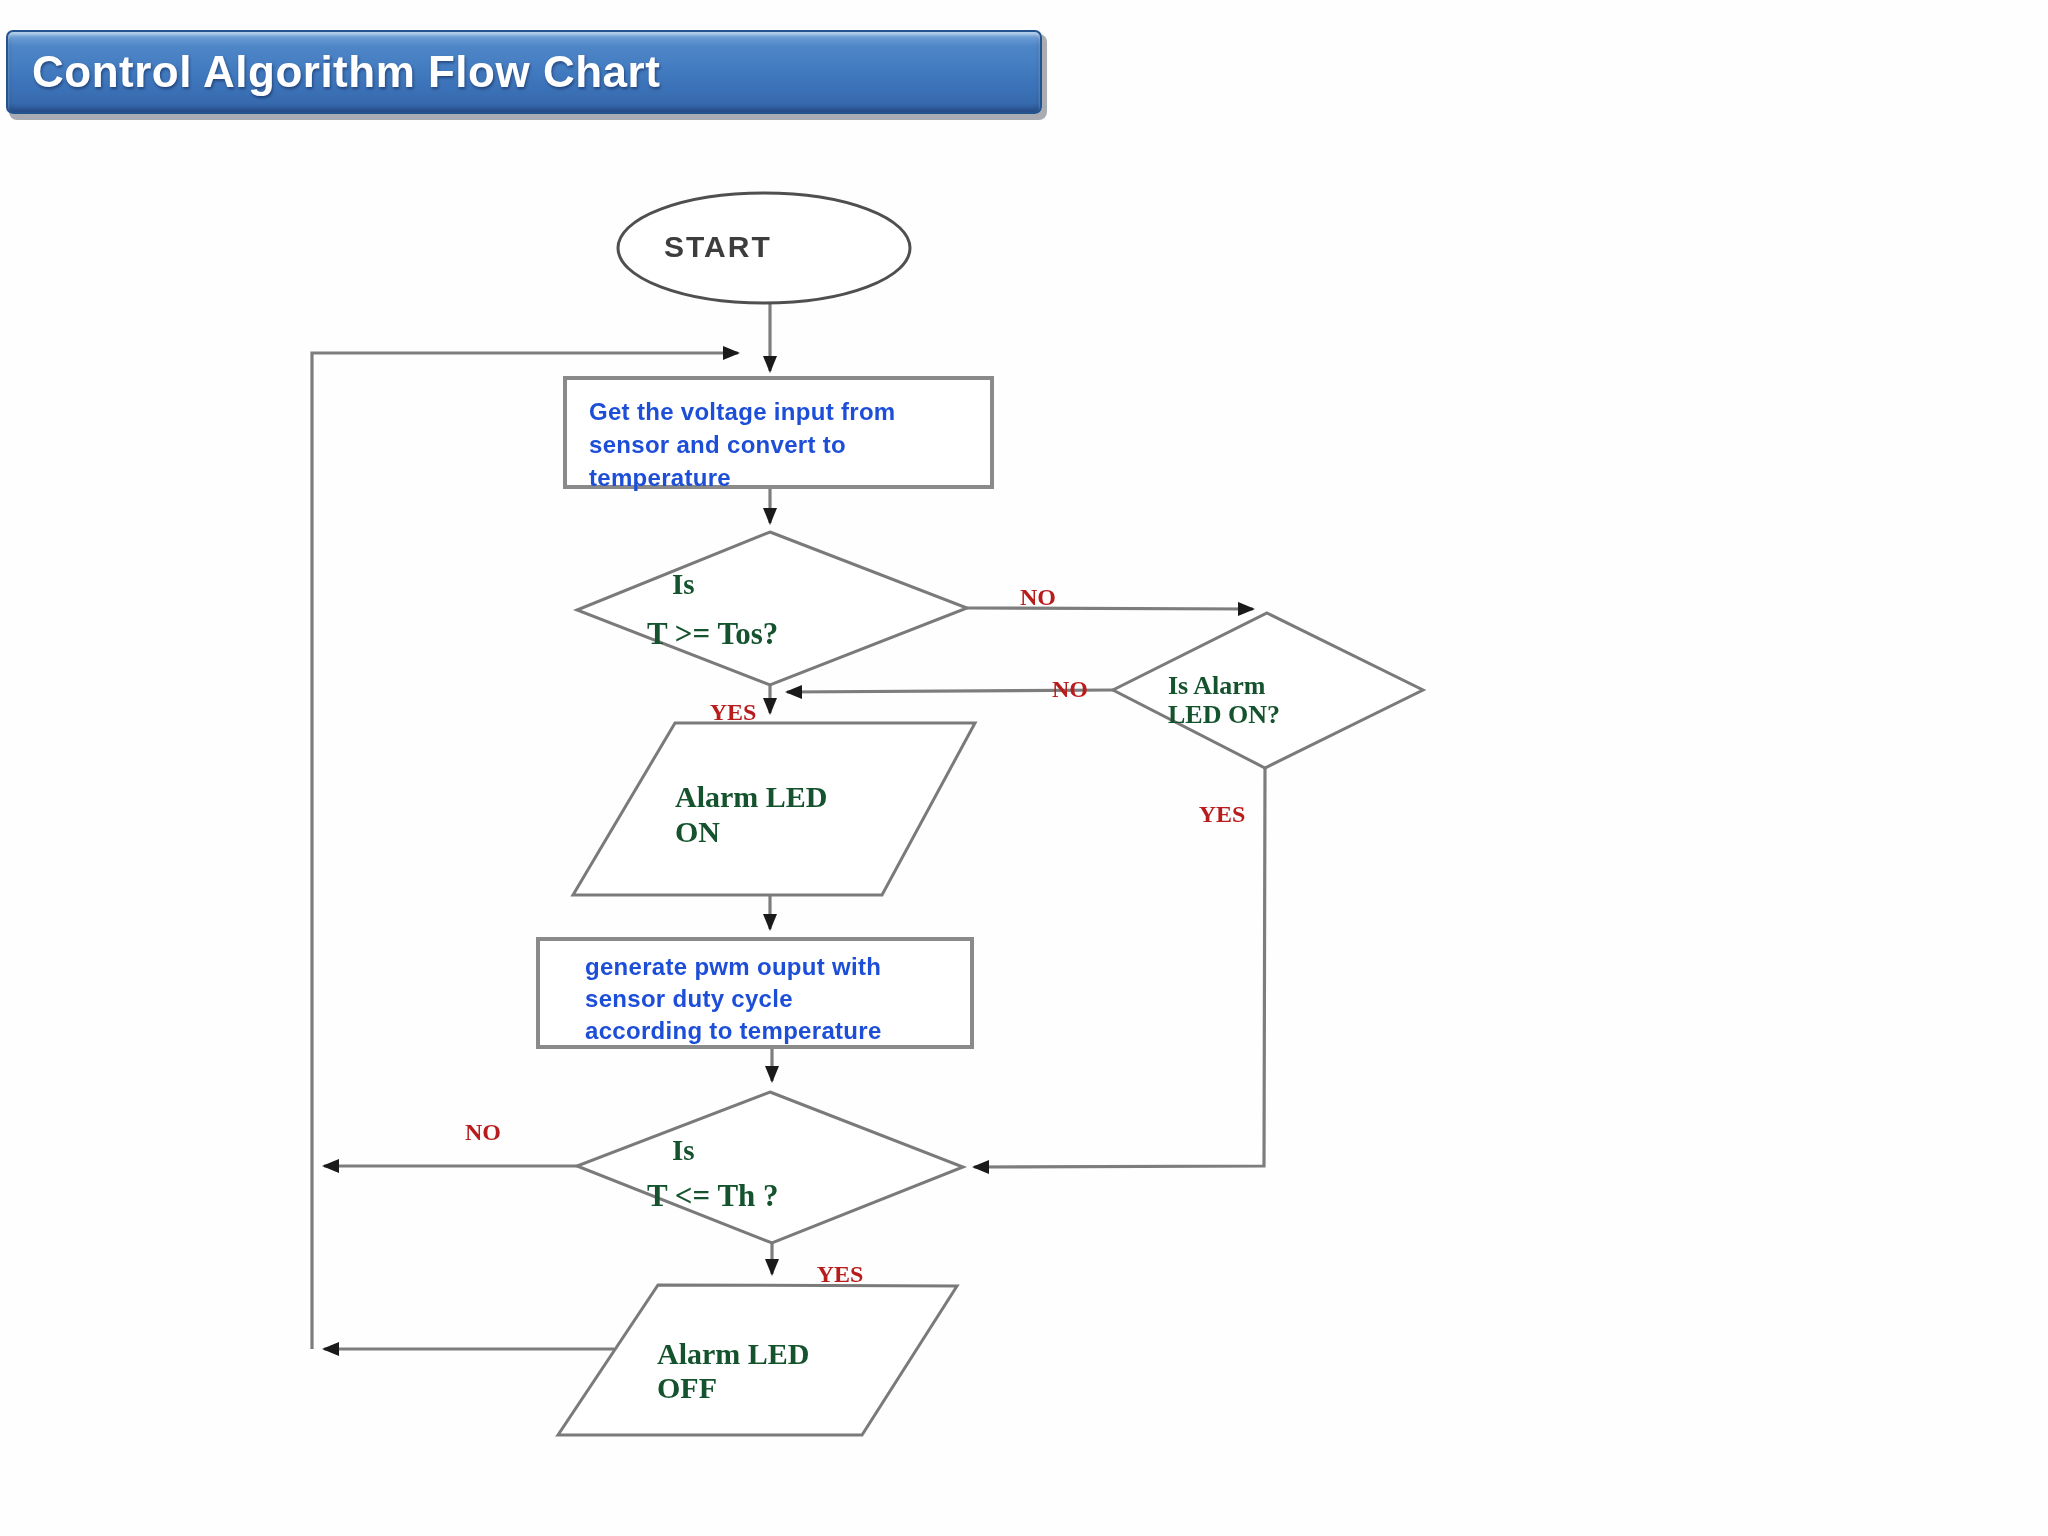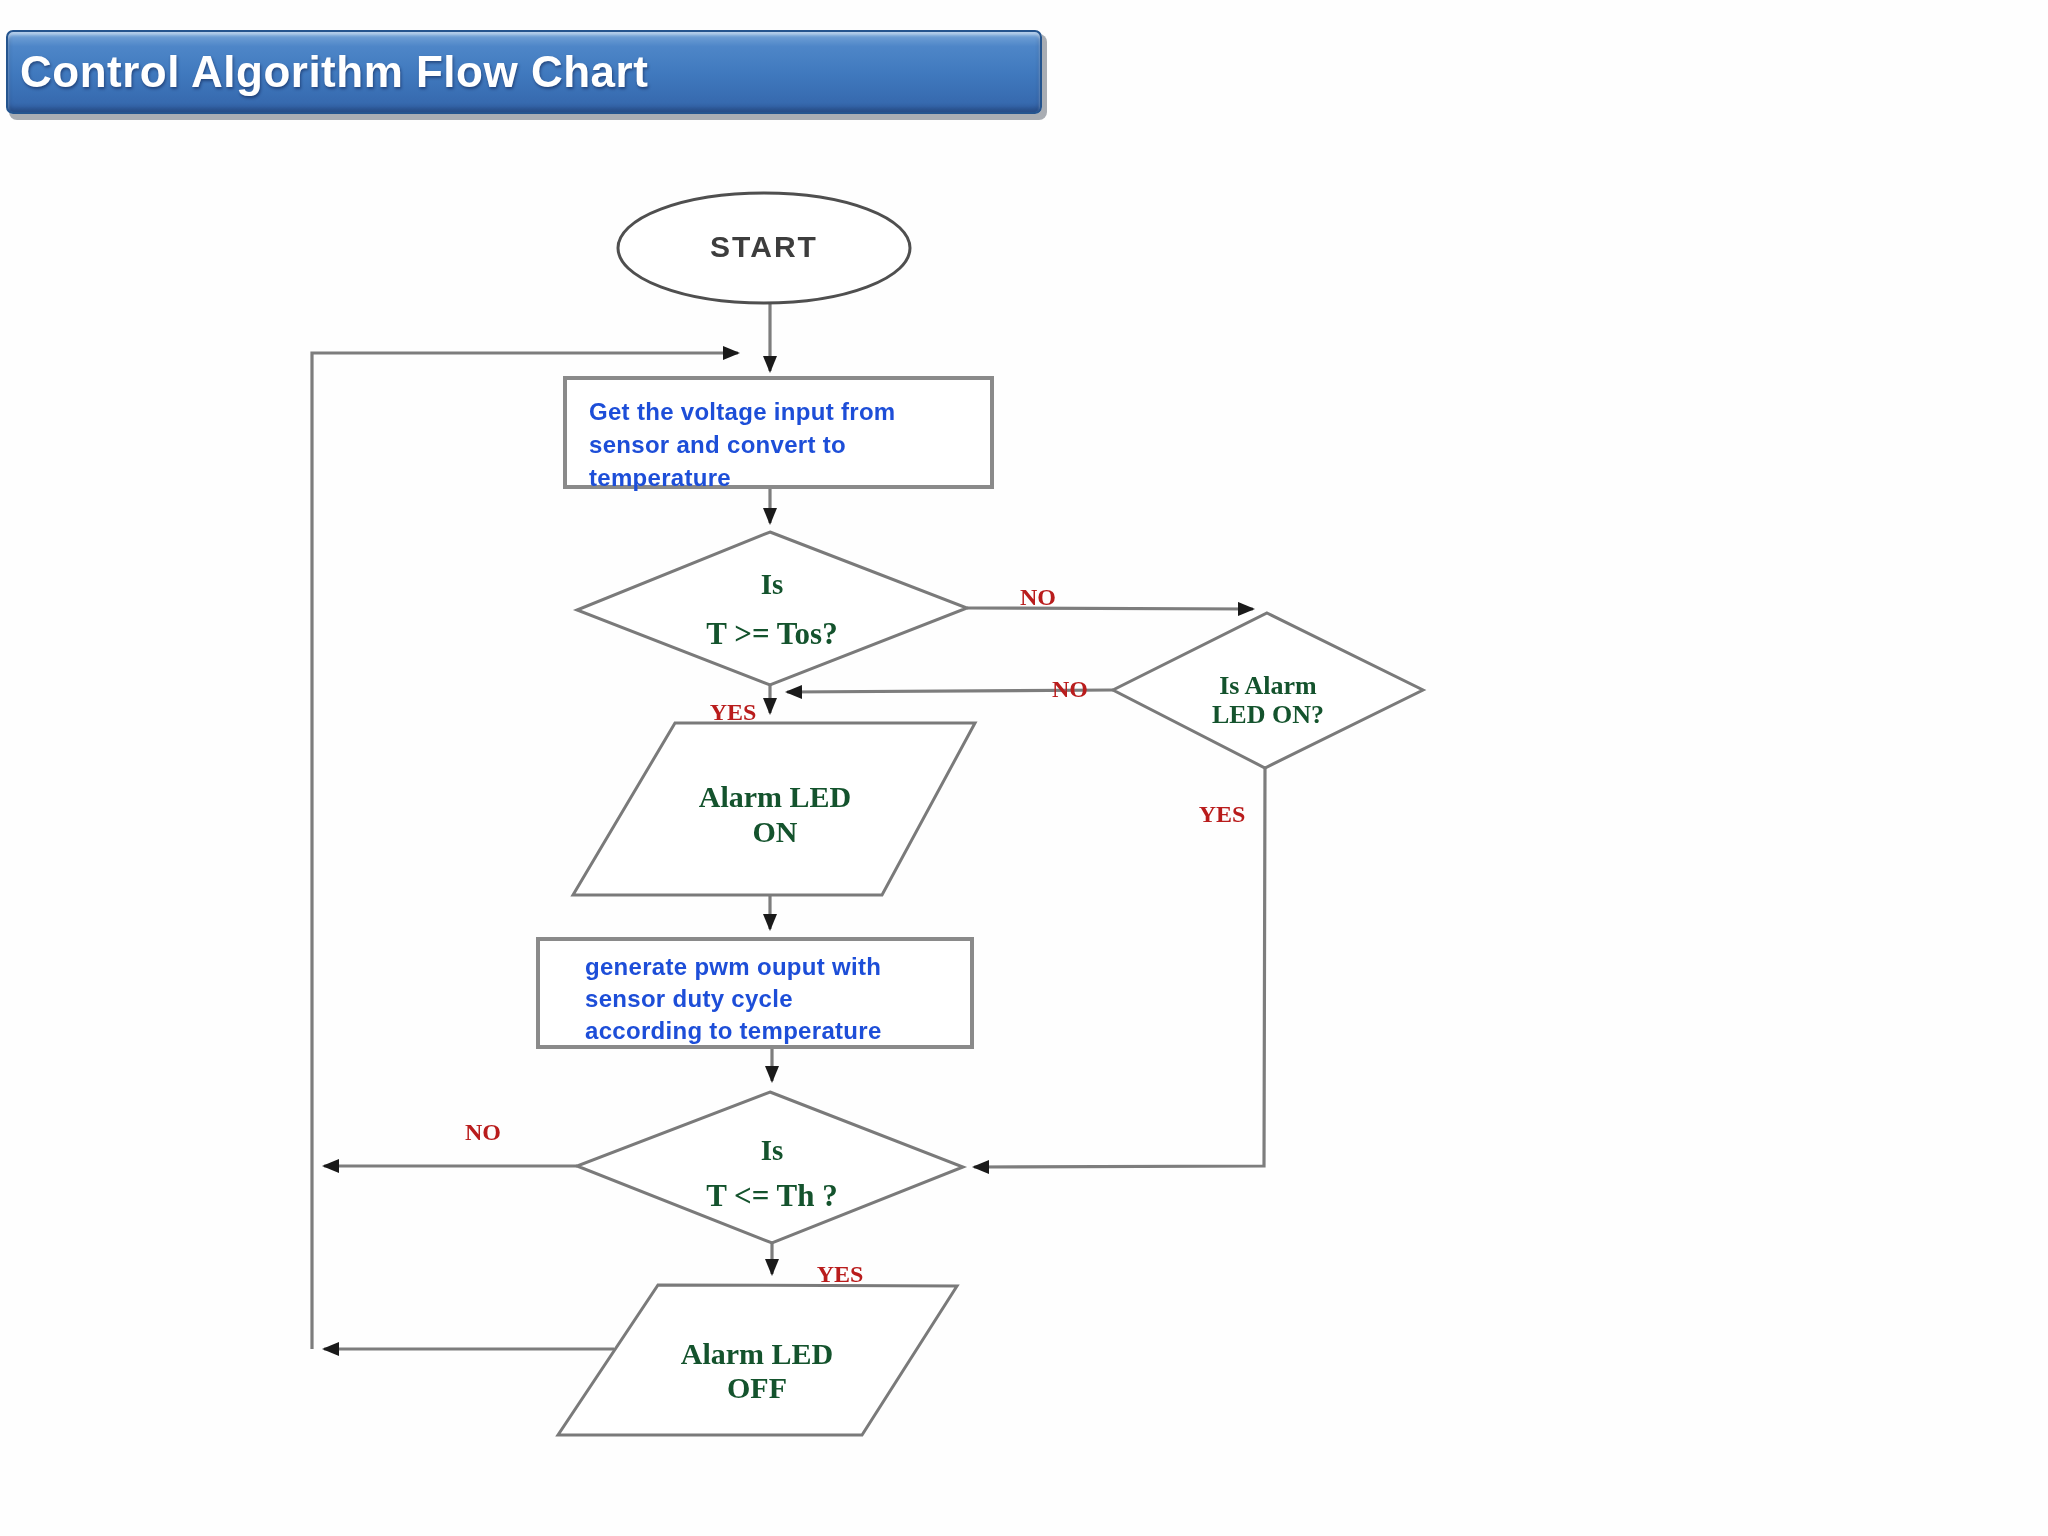--- a/index.html
+++ b/index.html
@@ -16,35 +16,35 @@
     border-radius:7px;
     background:linear-gradient(180deg,#7aa8da 0%,#4e86c8 18%,#3f78bd 55%,#3465aa 100%);
     border:2px solid #24548e;
     box-shadow:4px 5px 0 1px #a9adb3,
                inset 0 3px 3px rgba(255,255,255,.45),
                inset 0 -4px 5px rgba(0,10,40,.28);
     display:flex;align-items:center;
   }
   .banner-title{
     color:#ffffff;font-size:44px;font-weight:700;
-    padding-left:12px;letter-spacing:.5px;
+    padding-left:24px;letter-spacing:.5px;
     text-shadow:1px 2px 3px rgba(0,10,50,.45);
     white-space:nowrap;
   }
   
   svg.flow{position:absolute;left:0;top:0;}
   .edge{stroke:#7d7d7d;stroke-width:3.2;fill:none;}
   .shape{fill:#ffffff;}
   .shape.rect{stroke:#8a8a8a;stroke-width:4;}
   .shape.diamond{stroke:#7a7a7a;stroke-width:3;}
   .shape.para{stroke:#7a7a7a;stroke-width:3;}
   .shape.oval{stroke:#4f4f4f;stroke-width:3;}
   
   .lbl{position:absolute;color:#424242;}
-  .center{text-align:center;}
+  .center{text-align:left;}
   .sans-bold{font-family:"Liberation Sans",sans-serif;font-weight:700;}
   .serif-bold{font-family:"Liberation Serif","DejaVu Serif",serif;font-weight:700;color:#14532d;}
   .boxtext{font-size:24px;line-height:33px;letter-spacing:.3px;color:#1d4ed8;}
   .edge-lbl{width:70px;font-size:24px;color:#b91c1c;text-align:center;
             font-family:"Liberation Serif","DejaVu Serif",serif;font-weight:700;margin-top:12px;}
 </style>
 </head>
 <body>
 
 <div class="stage">

